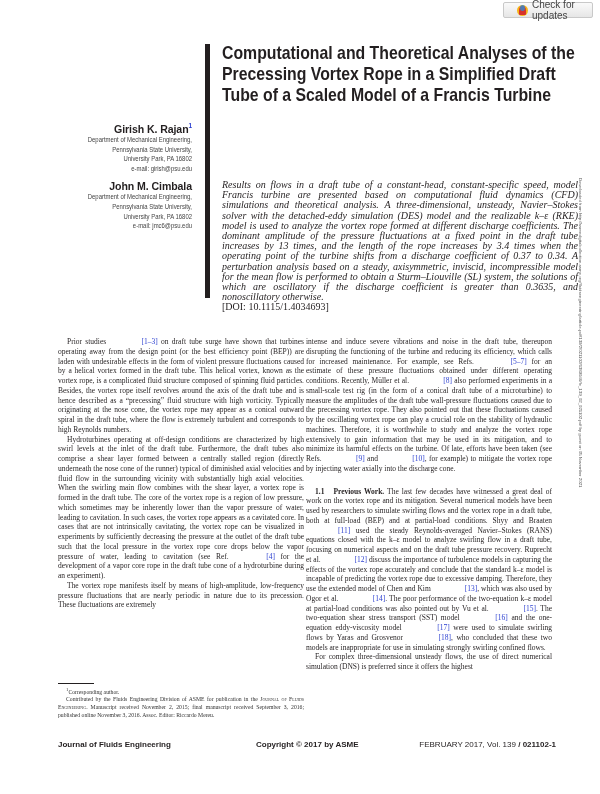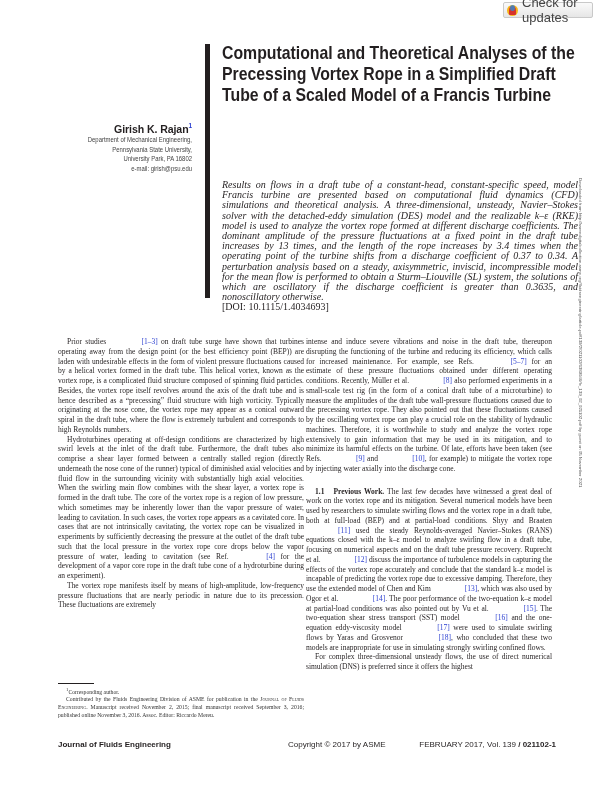--- a/index.html
+++ b/index.html
@@ -2,22 +2,22 @@
 <html><head>
 <meta charset="utf-8">
 <style>
   html, body { margin: 0; padding: 0; background: #ffffff; }
   body { width: 600px; height: 794px; position: relative; overflow: hidden; color: #231f20; }
   .page { position: absolute; left: 0; top: 0; width: 600px; height: 794px; background: #fff; }
 
   .cfu { position: absolute; left: 503px; top: 2px; width: 90px; height: 16px;
     border: 1px solid #c9c9c9; border-radius: 2px;
     background: linear-gradient(#fafafa, #e6e6e6);
-    font-family: "Liberation Sans", sans-serif; font-size: 13px; color: #444;
-    display: flex; align-items: center; gap: 4px; padding-left: 3px; box-sizing: border-box; }
+    font-family: "Liberation Sans", sans-serif; font-size: 10px; color: #444;
+    display: flex; align-items: center; gap: 4px; padding-left: 13px; box-sizing: border-box; }
   .cfu-icon { width: 11px; height: 11px; border-radius: 50%; background: #f6b619; position: relative; flex: none; }
   .cfu-icon::before { content: ""; position: absolute; left: 2px; top: 1px; width: 7px; height: 9px; border-radius: 50% 50% 1px 1px; background: #d6322b; }
   .cfu-icon::after { content: ""; position: absolute; left: 3px; top: 0px; width: 5px; height: 6px; border-radius: 50%; background: #3c86c5; opacity: .85; }
 
   .authors { position: absolute; right: 408px; top: 122px; width: 170px; text-align: right;
     font-family: "Liberation Sans", sans-serif; }
   .author-name { font-weight: bold; font-size: 11.5px; color: #231f20; letter-spacing: -0.1px; transform: scaleX(0.92); transform-origin: right; }
   .author-name sup { color: #2b3fd0; font-size: 7px; }
   .aff { font-size: 6.6px; line-height: 9.8px; color: #444; transform: scaleX(0.9); transform-origin: right; }
   .author-block + .author-block { margin-top: 6px; }
@@ -46,41 +46,48 @@
   .gap { height: 13px; }
   .ref { color: #2b3fd0; padding-left: 32px; }
 
   .footnote-rule { position: absolute; left: 58px; top: 683px; width: 36px; height: 0; border-top: 0.7px solid #231f20; }
   .footnotes { position: absolute; left: 58px; top: 686px; width: 246px; font-family: "Liberation Serif", serif; font-size: 5.7px; line-height: 7.6px; text-align: justify; color: #333; }
   .footnotes p { margin: 0; text-indent: 8px; }
   .smallcaps { font-variant: small-caps; }
 
   .footer { position: absolute; left: 58px; top: 740px; width: 506px; height: 12px; font-family: "Liberation Sans", sans-serif; font-size: 8px; color: #231f20; }
   .footer .journal { position: absolute; left: 0; top: 0; font-weight: bold; }
-  .footer .copyright { position: absolute; left: 230px; top: 0; font-weight: normal; }
+  .footer .copyright { position: absolute; left: 198px; top: 0; font-weight: bold; }
   .footer .issue { position: absolute; right: 8px; top: 0; }
   .footer .issue b { font-weight: bold; }
 </style>
 </head>
 <body>
 
 <div class="page">
 
   <div class="cfu">
     <span class="cfu-icon"></span>
     <span>Check for updates</span>
   </div>
 
   <div class="authors">
     <div class="author-block">
       <div class="author-name"><span>Girish K. Rajan</span><sup>1</sup></div>
       <div class="aff">Department of Mechanical Engineering,</div>
       <div class="aff">Pennsylvania State University,</div>
       <div class="aff">University Park, PA 16802</div>
       <div class="aff">e-mail: girish@psu.edu</div>
+    </div>
+    <div class="author-block">
+      <div class="author-name"><span>John M. Cimbala</span></div>
+      <div class="aff">Department of Mechanical Engineering,</div>
+      <div class="aff">Pennsylvania State University,</div>
+      <div class="aff">University Park, PA 16802</div>
+      <div class="aff">e-mail: jmc6@psu.edu</div>
     </div>
   </div>
 
   <div class="vrule"></div>
 
   <div class="title">Computational and Theoretical Analyses of the Precessing Vortex Rope in a Simplified Draft Tube of a Scaled Model of a Francis Turbine</div>
 
   <div class="abstract">
     <span>Results on flows in a draft tube of a constant-head, constant-specific speed, model Francis turbine are presented based on computational fluid dynamics (CFD) simulations and theoretical analysis. A three-dimensional, unsteady, Navier–Stokes solver with the detached-eddy simulation (DES) model and the realizable k–ε (RKE) model is used to analyze the vortex rope formed at different discharge coefficients. The dominant amplitude of the pressure fluctuations at a fixed point in the draft tube increases by 13 times, and the length of the rope increases by 3.4 times when the operating point of the turbine shifts from a discharge coefficient of 0.37 to 0.34. A perturbation analysis based on a steady, axisymmetric, inviscid, incompressible model for the mean flow is performed to obtain a Sturm–Liouville (SL) system, the solutions of which are oscillatory if the discharge coefficient is greater than 0.3635, and nonoscillatory otherwise.</span><br>
     <span class="doi">[DOI: 10.1115/1.4034693]</span>

